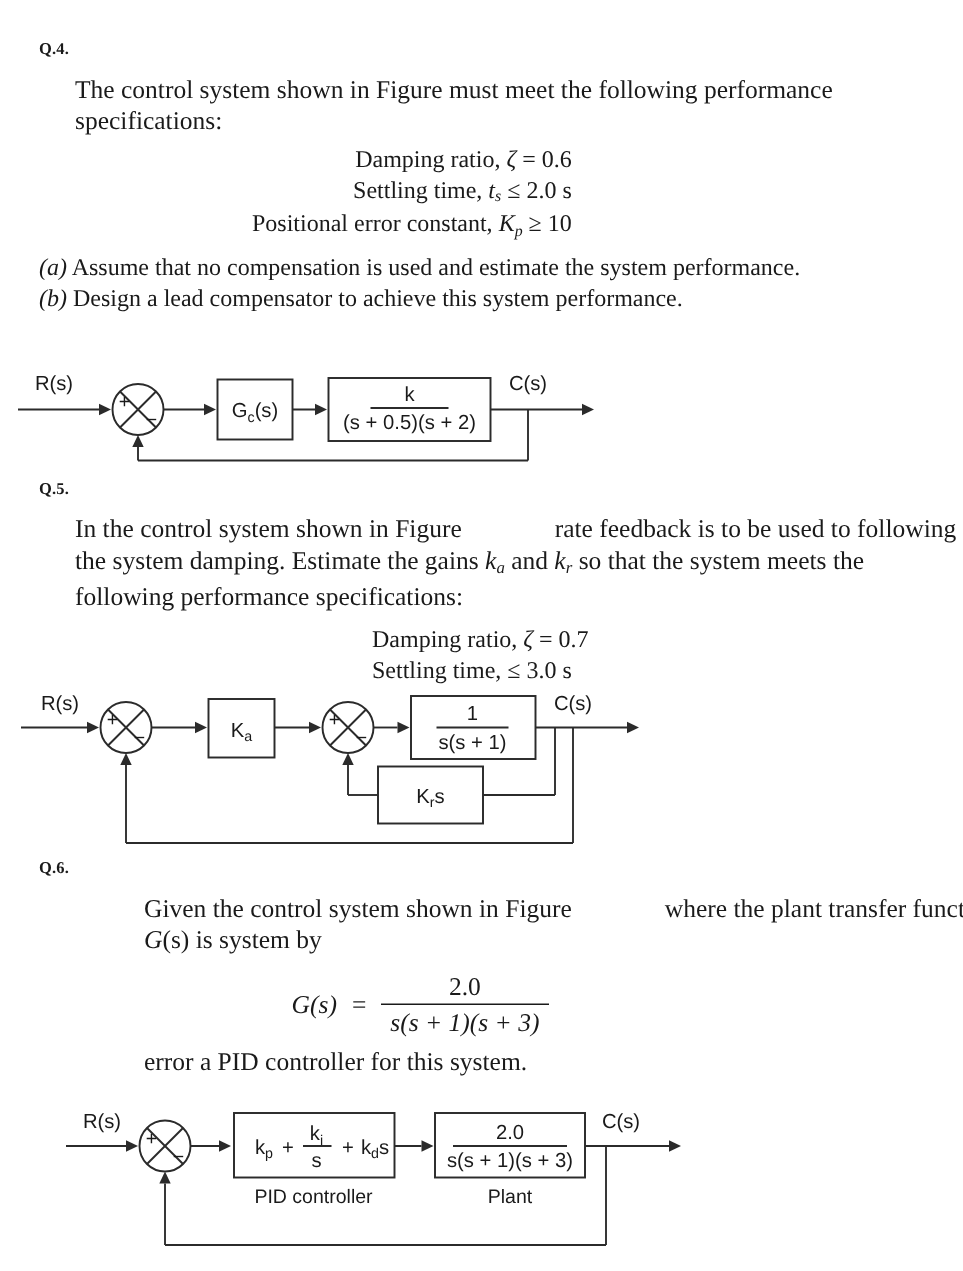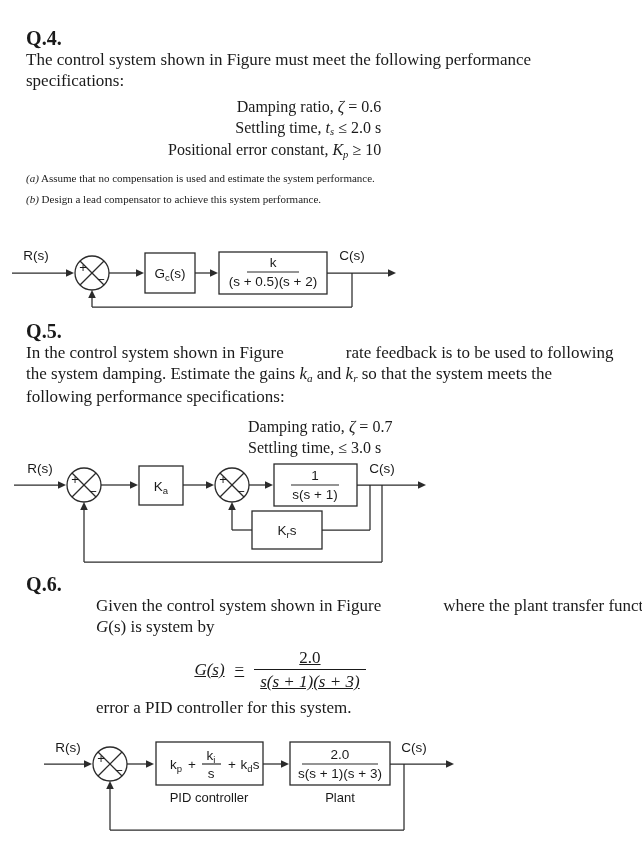--- a/index.html
+++ b/index.html
@@ -18,56 +18,56 @@
   .page {
     position: relative;
     width: 642px;
     height: 847px;
     padding: 0;
   }
 
   
   .qhead {
     font-weight: bold;
-    font-size: 20px;
+    font-size: 11px;
     letter-spacing: 0.1px;
   }
   .para {
     font-size: 17px;
     line-height: 21px;
     text-align: justify;
+    margin-left: 24px;
   }
   .para.nojust { text-align: left; }
   .spec {
     font-size: 16px;
     line-height: 20.5px;
   }
   .itm {
-    font-size: 11px;
+    font-size: 16px;
     line-height: 21px;
   }
   .indent-spec { margin-left: 84px; }
   .indent-spec2 { margin-left: 124px; }
   .indent-body { margin-left: 48px; }
   i, .it { font-style: italic; }
   sub {
     font-size: 0.66em;
     vertical-align: baseline;
     position: relative;
     top: 0.28em;
   }
   .gap { display: inline-block; width: 62px; }
 
   
   .eqwrap {
     display: flex;
     justify-content: center;
     align-items: center;
     font-size: 17px;
-    text-decoration: underline;
   }
   .eqlhs { font-style: italic; margin-right: 10px; }
   .eqeq { margin-right: 10px; }
   .frac {
     display: inline-flex;
     flex-direction: column;
     align-items: center;
     vertical-align: middle;
   }
   .frac .num { padding: 0 6px 1px 6px; }

